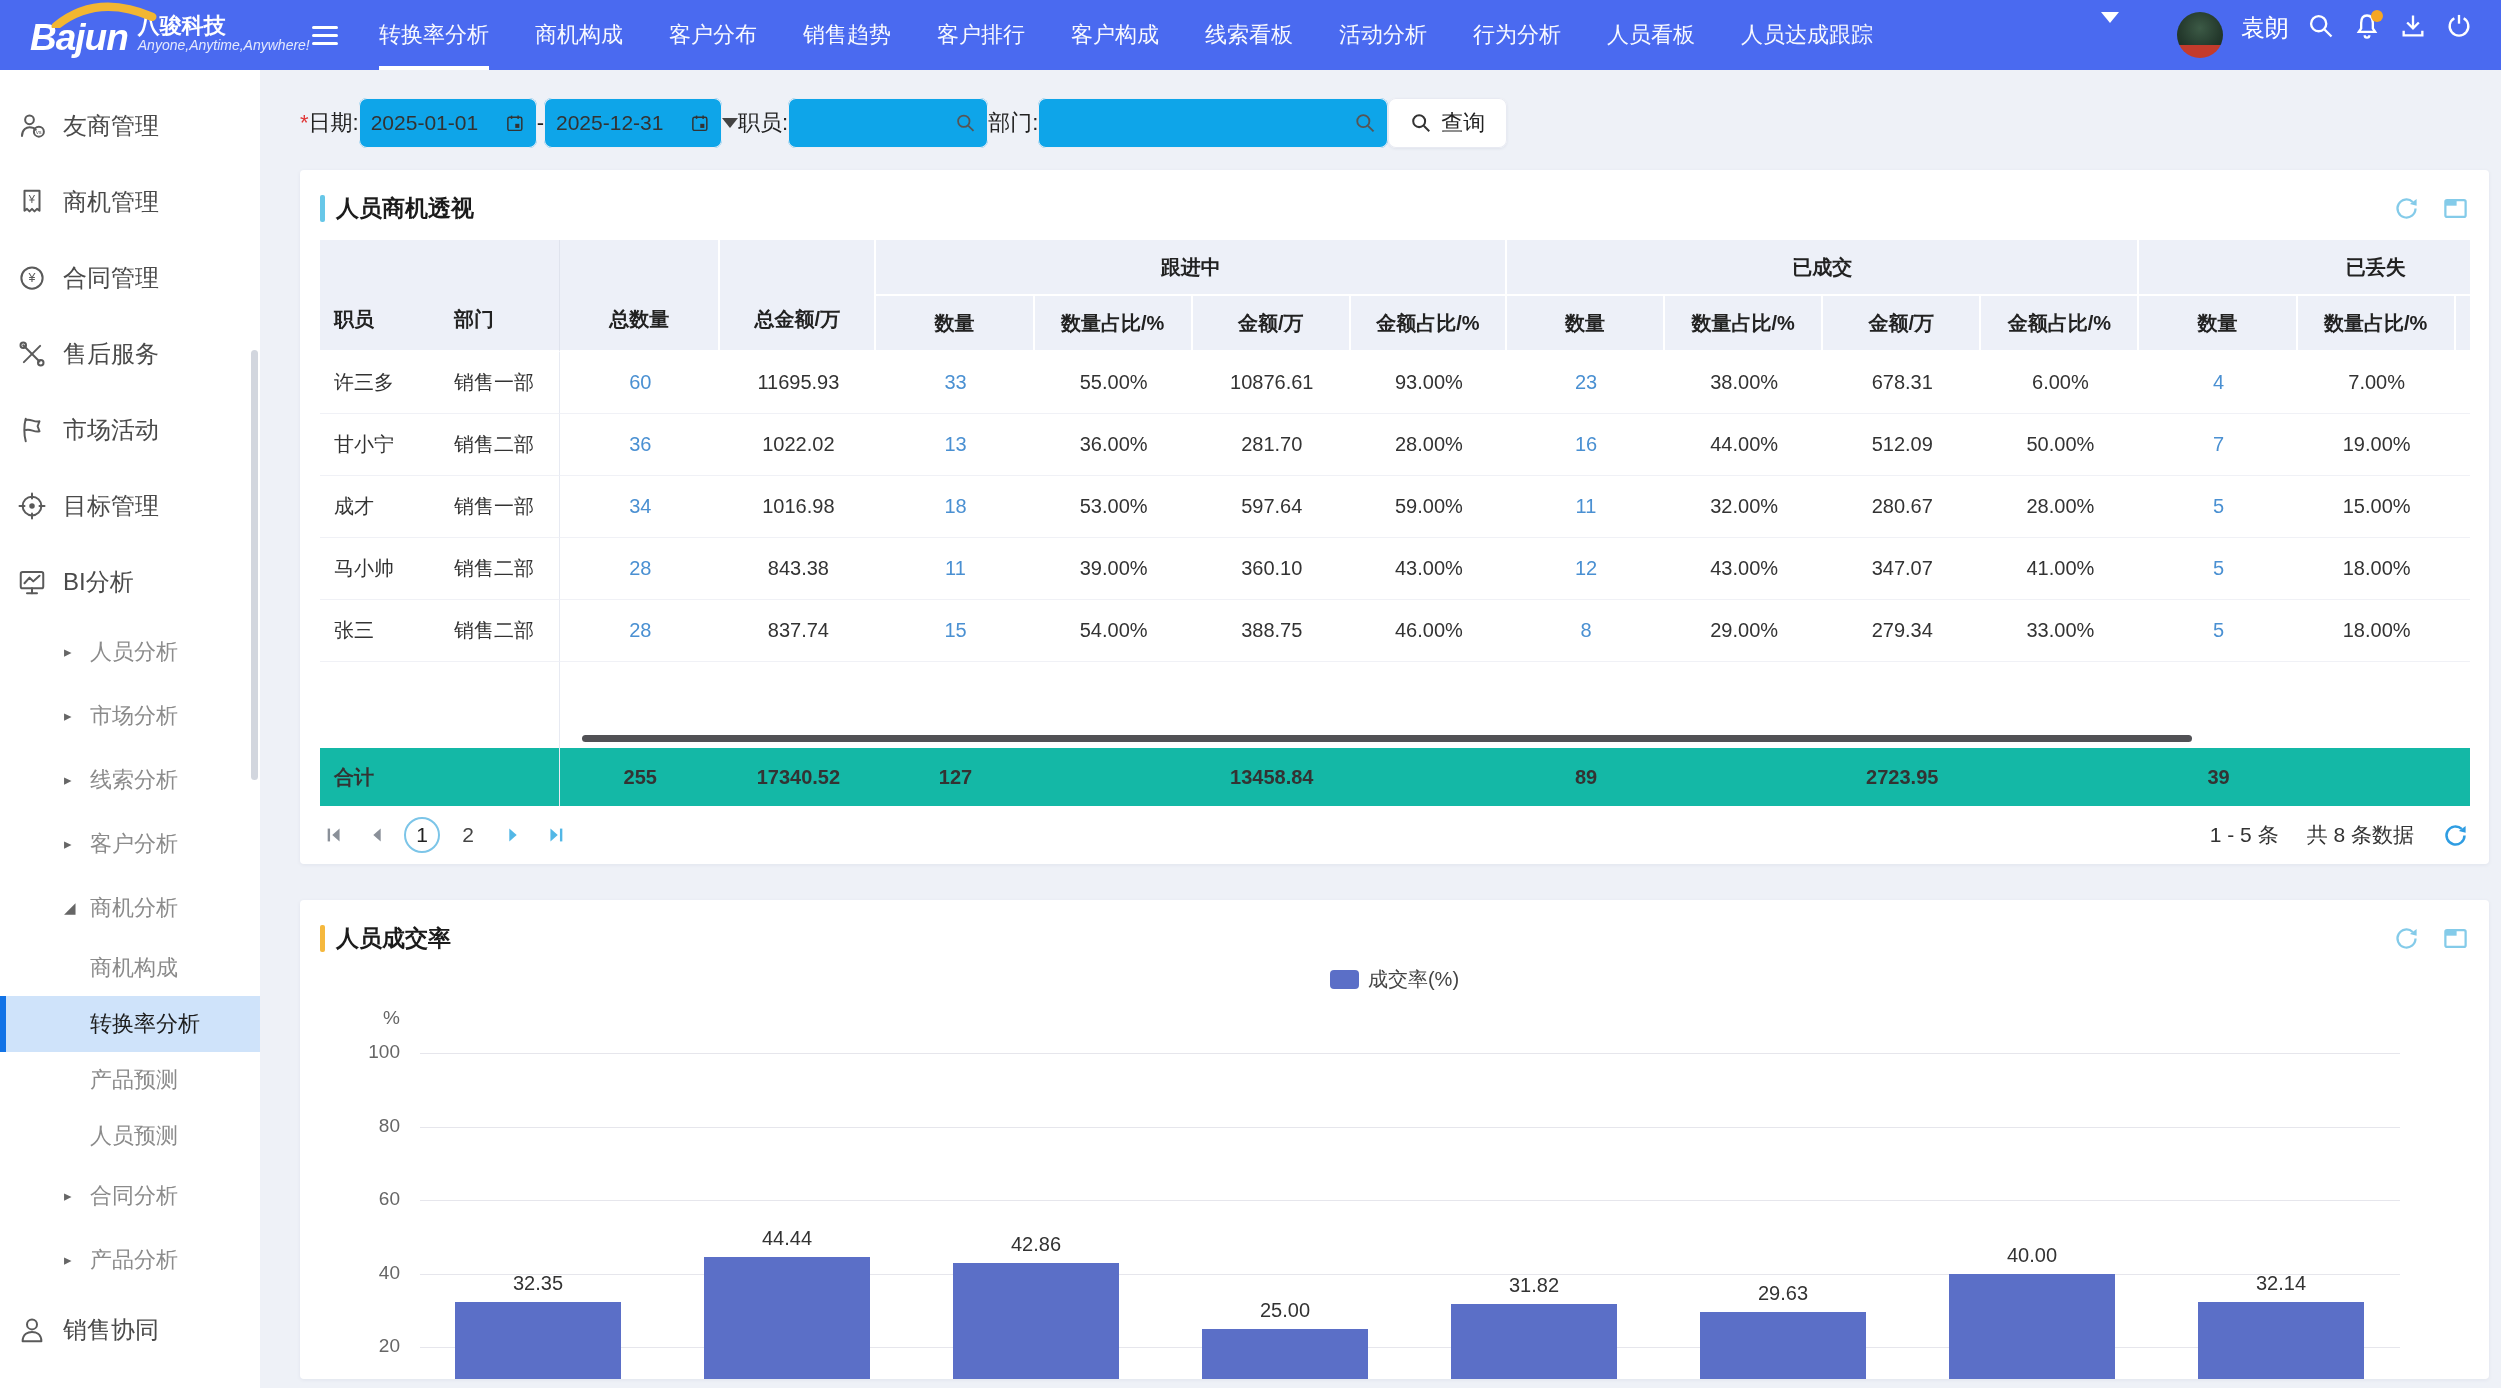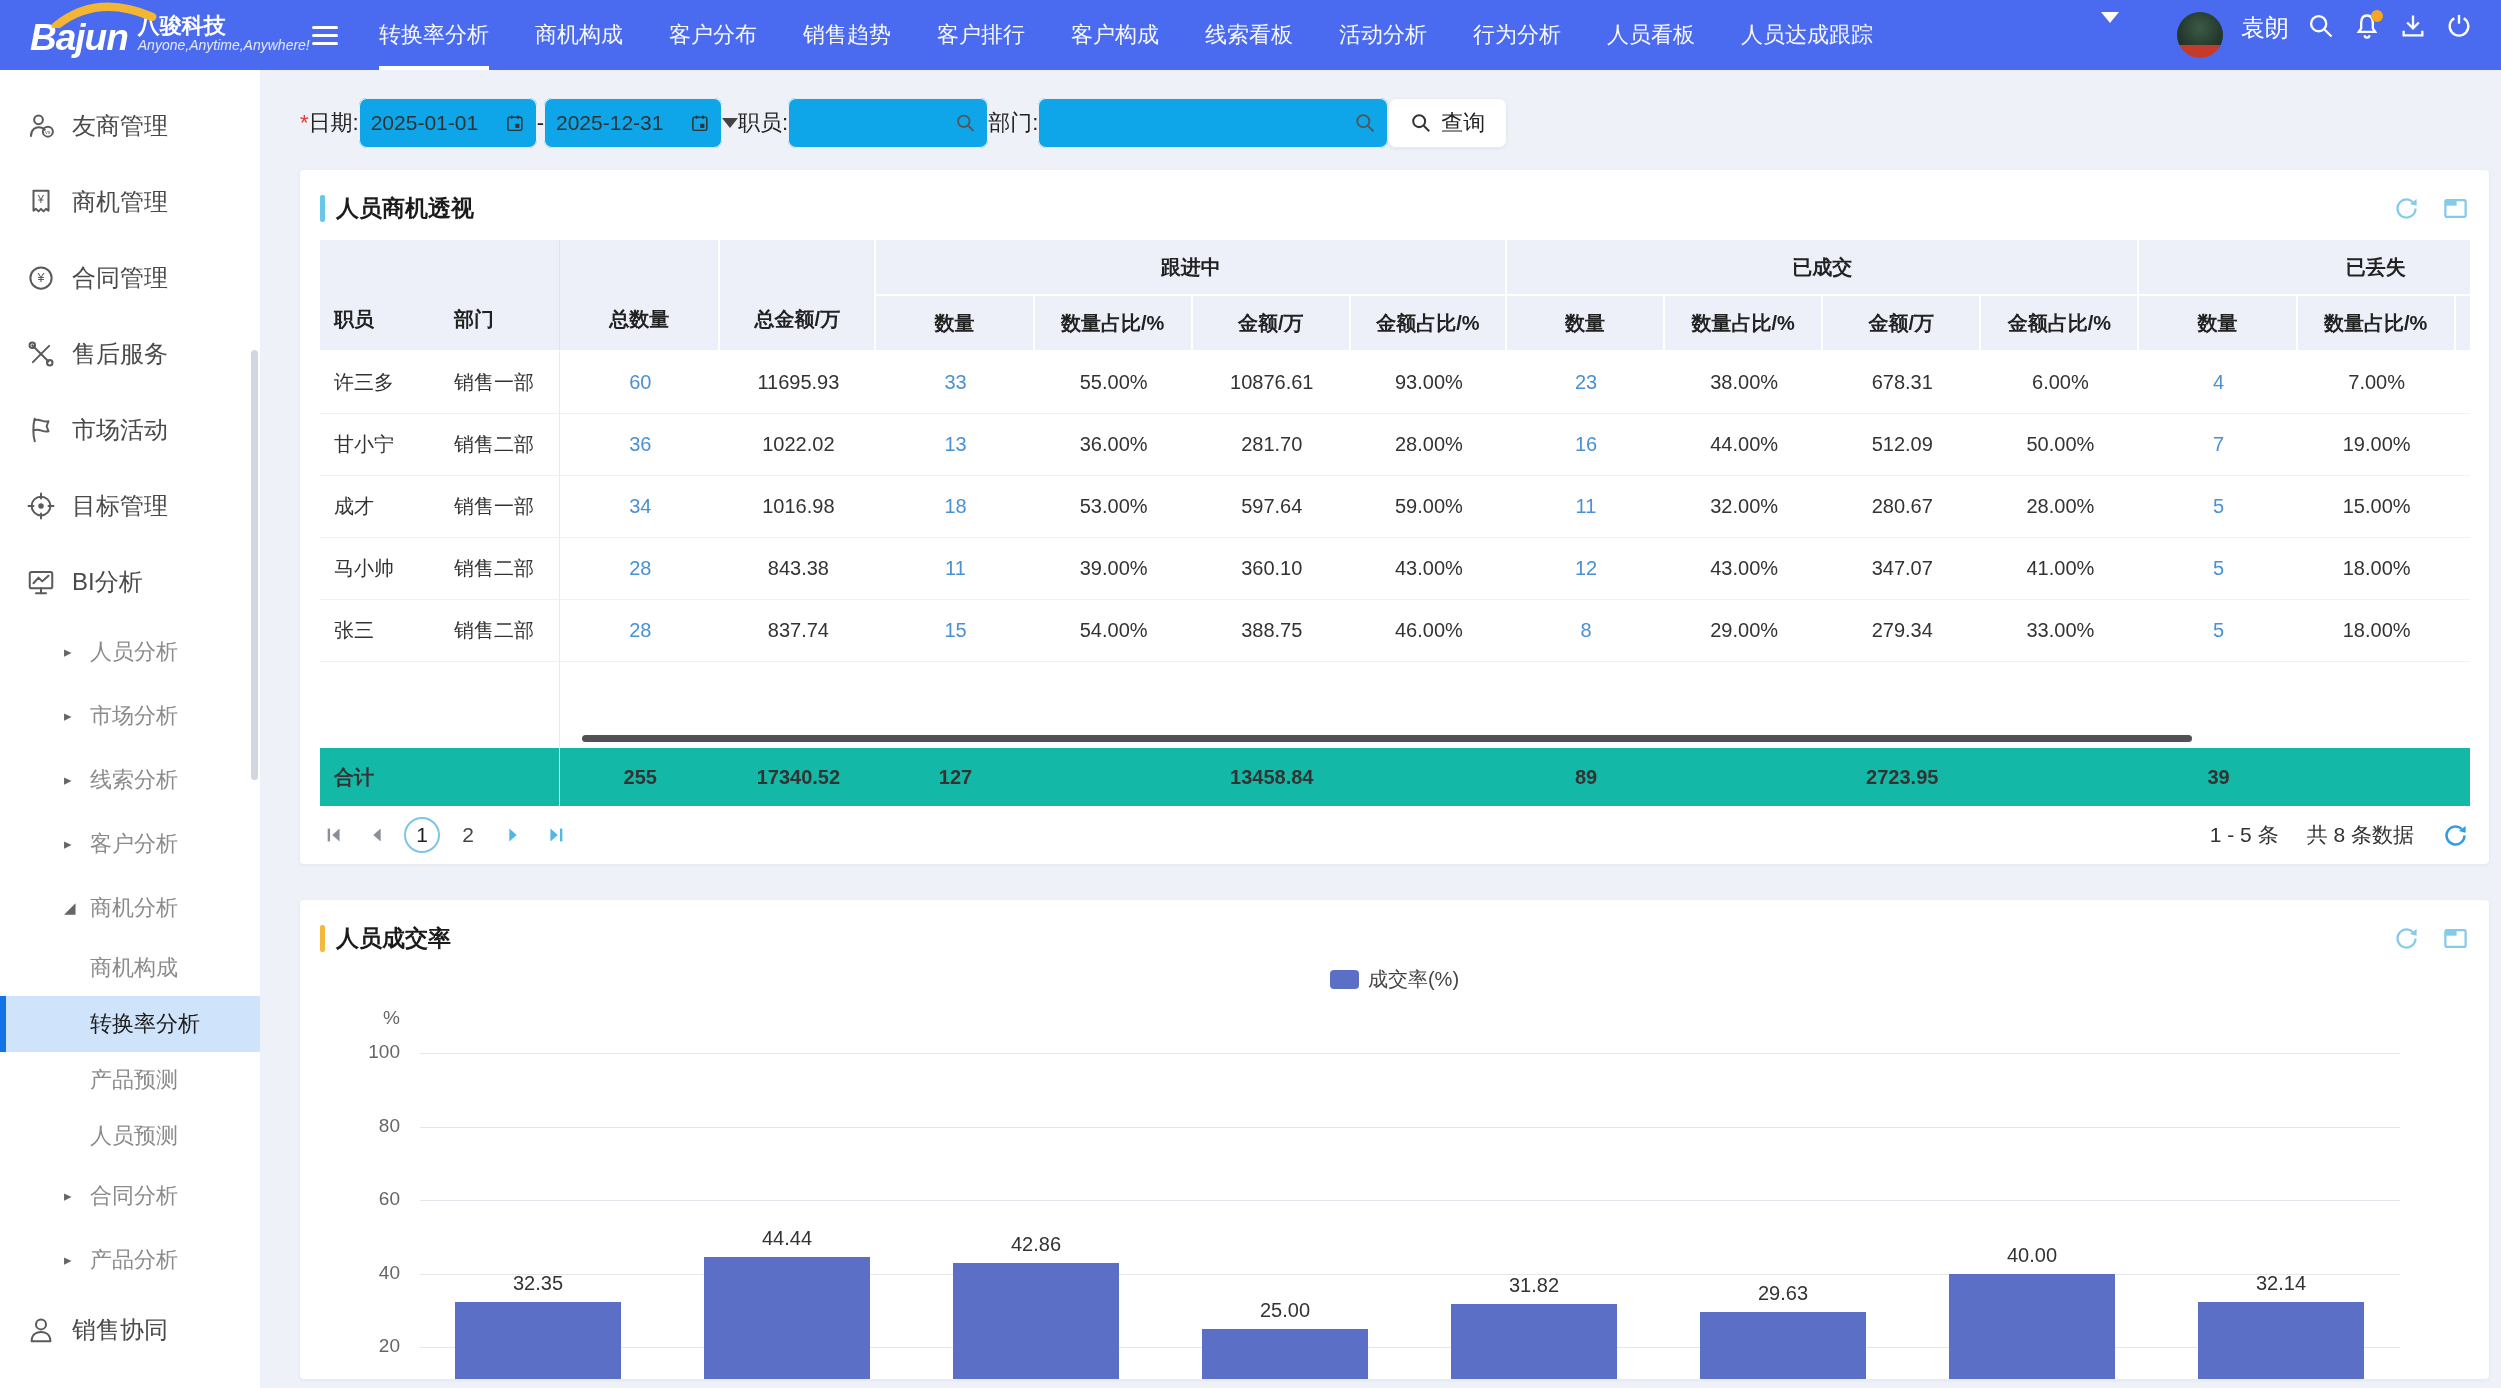--- a/index.html
+++ b/index.html
@@ -30,21 +30,21 @@
       radial-gradient(circle at 50% 35%, #3c5a46 0%, #24392c 55%, #16251c 100%);
     cursor:pointer; flex:none; }
   .user-name { font-size:24px; cursor:pointer; }
   .nav-icon { width:28px; height:28px; cursor:pointer; position:relative; flex:none; }
   .nav-icon svg { width:28px; height:28px; }
   .bell-dot { position:absolute; top:-2px; right:-2px; width:12px; height:12px; border-radius:50%; background:#f5a623; }
 
   
   .sidebar { position:fixed; top:70px; left:0; bottom:0; width:260px; background:#fff; padding-top:18px; overflow:hidden; }
   .side-item { display:flex; align-items:center; cursor:pointer; }
-  .side-item.l0 { height:76px; padding-left:26px; font-size:24px; color:#4a4a4a; }
+  .side-item.l0 { height:76px; padding-left:17px; font-size:24px; color:#4a4a4a; }
   .side-item.l0 .sicon { width:30px; height:30px; margin-right:16px; flex:none; }
   .side-item.l1 { height:64px; padding-left:64px; font-size:22px; color:#8b8b8b; }
   .side-item.l1 .arrow { font-size:15px; color:#666; margin-right:10px; width:16px; }
   .side-item.l2 { height:56px; padding-left:90px; font-size:22px; color:#8b8b8b; }
   .side-item.l2.selected { background:#cfe3fa; border-left:6px solid #1273e6; padding-left:84px; color:#1d1d1d; }
   .side-scrollbar { position:absolute; right:2px; top:280px; width:7px; height:430px; background:#d2d6de; border-radius:4px; }
 
   
   .content { margin-left:260px; padding:90px 12px 0 40px; }
 

